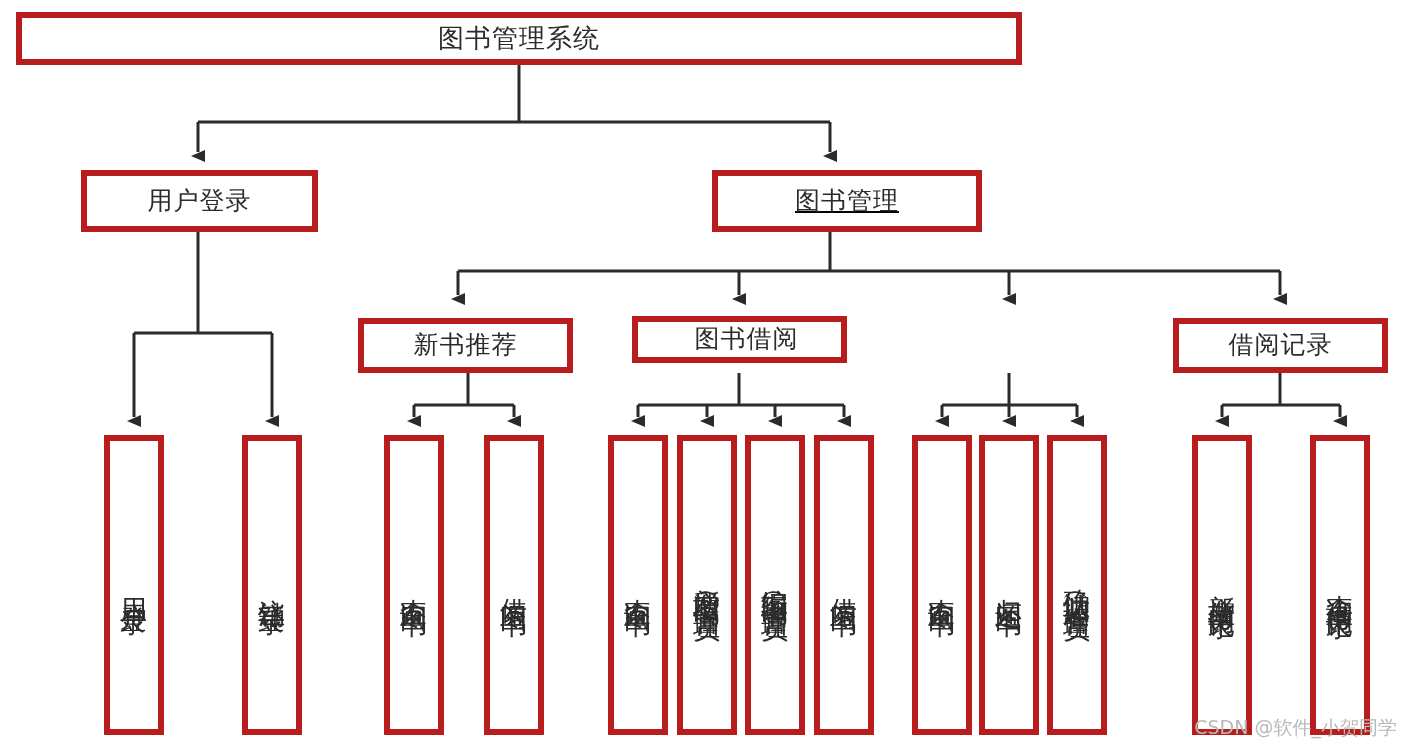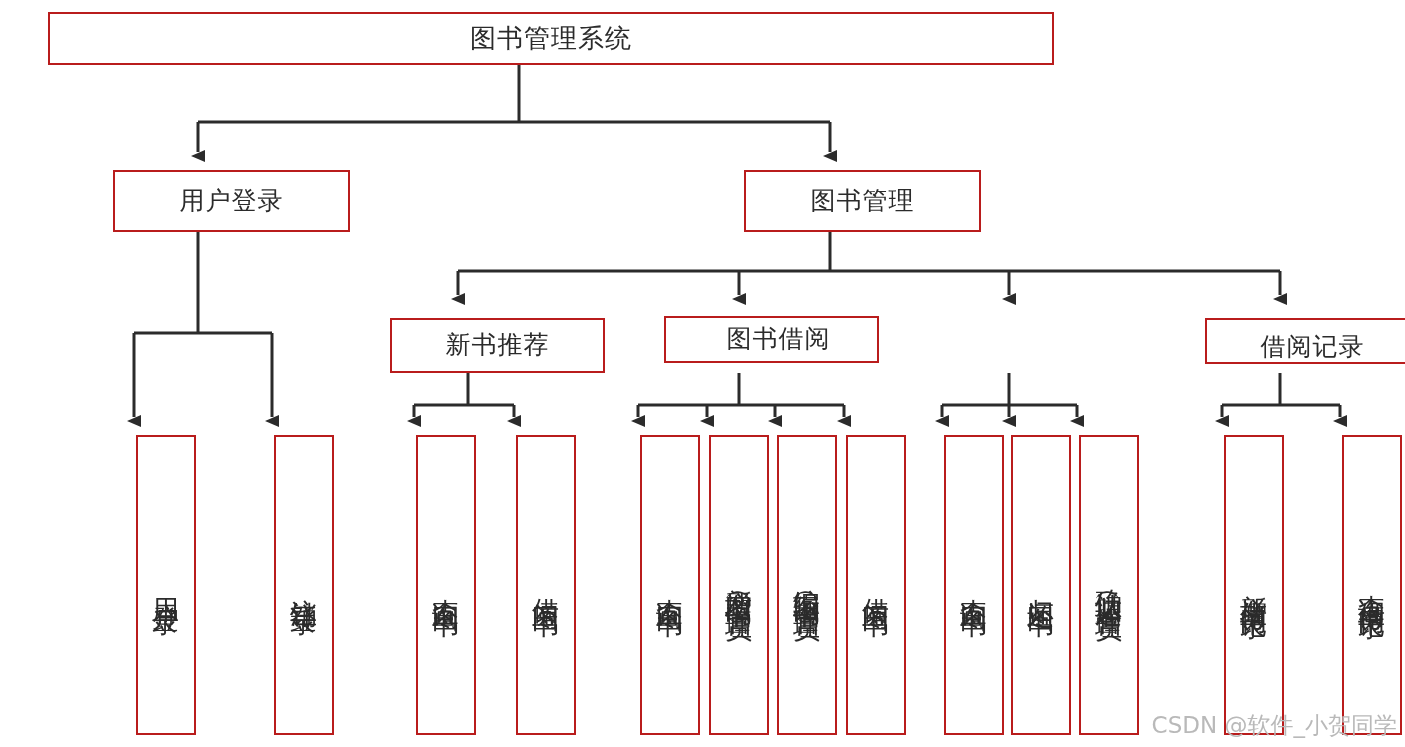--- a/index.html
+++ b/index.html
@@ -13,26 +13,25 @@
   #canvas {
     position: relative;
     width: 1405px;
     height: 747px;
     background: #ffffff;
     overflow: hidden;
   }
   .node {
     position: absolute;
     box-sizing: border-box;
-    border: 2px solid #b91c1c;
+    border: 6px solid #b91c1c;
     background: #ffffff;
     display: flex;
     align-items: center;
     justify-content: center;
-    margin-left: 32px;
   }
   .node .label {
     color: #2b2b2b;
     font-size: 25px;
     line-height: 1.15;
     letter-spacing: 1px;
     white-space: nowrap;
   }
   .node.vertical {
     align-items: center;
@@ -53,21 +52,21 @@
     left: 0;
     top: 0;
     width: 1405px;
     height: 747px;
     pointer-events: none;
   }
   .watermark {
     position: absolute;
     right: 8px;
     bottom: 6px;
-    font-size: 23px;
+    font-size: 19px;
     color: #b9b9b9;
     white-space: nowrap;
     font-family: "DejaVu Sans", "Liberation Sans", sans-serif;
   }
 </style>
 </head>
 <body>
 
 <div id="canvas">
 
@@ -122,34 +121,34 @@
   </svg>
 
   <div class="node title-node" style="left:16px; top:12px; width:1006px; height:53px;">
     <span class="label">图书管理系统</span>
   </div>
 
   <div class="node" style="left:81px; top:170px; width:237px; height:62px;">
     <span class="label">用户登录</span>
   </div>
 
-  <div class="node" style="left:712px; top:170px; width:237px; height:62px;">
+  <div class="node" style="left:712px; top:170px; width:270px; height:62px;text-decoration:underline;">
     <span class="label">图书管理</span>
   </div>
 
   <div class="node" style="left:358px; top:318px; width:215px; height:55px;">
     <span class="label">新书推荐</span>
   </div>
 
   <div class="node" style="left:632px; top:316px; width:215px; height:47px;padding-left:14px;">
     <span class="label">图书借阅</span>
   </div>
 
 
-  <div class="node" style="left:1173px; top:318px; width:215px; height:46px;align-items:flex-end;">
+  <div class="node" style="left:1173px; top:318px; width:215px; height:55px;">
     <span class="label">借阅记录</span>
   </div>
 
   <div class="node vertical" style="left:104px; top:435px; width:60px; height:300px;">
     <span class="label">用户登录</span>
   </div>
 
   <div class="node vertical" style="left:242px; top:435px; width:60px; height:300px;">
     <span class="label">注销登录</span>
   </div>

